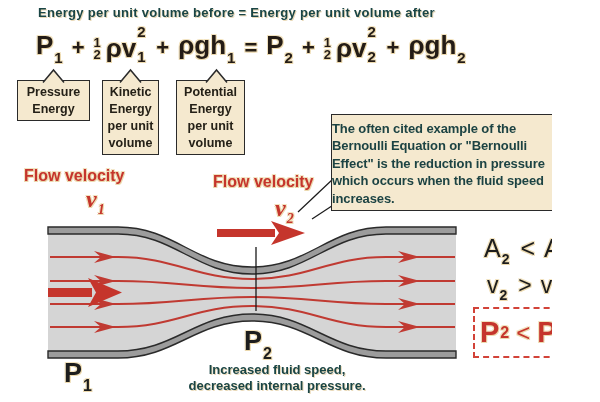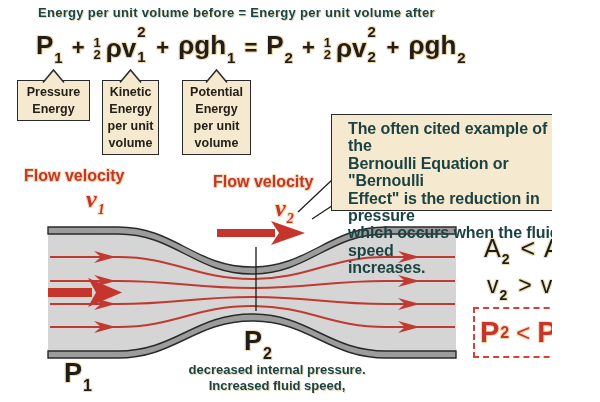--- a/index.html
+++ b/index.html
@@ -27,22 +27,22 @@
   .ss .sup{position:absolute; left:1px; top:-24px; font-size:15px;}
   .ss .ssb{position:absolute; left:1px; top:1px; font-size:15px;}
 
   
   .tbox{background:#f5e9cf; border:1.6px solid #2a2a2a; text-align:center;
         font-size:12.5px; font-weight:700; color:#242017; line-height:17px; padding-top:3px;}
   .caret{position:absolute; z-index:3;}
 
   
   .callout{left:331px; top:114px; width:258px; height:97px; background:#f5e9cf;
-           border:1.6px solid #2a2a2a; padding:5px 16px; z-index:2;
-           font-size:16px; font-weight:700; letter-spacing:-.1px;
+           border:1.6px solid #2a2a2a; padding:5px 0; z-index:2;
+           font-size:13px; font-weight:700; letter-spacing:-.1px;
            line-height:17.4px; color:#1c4343;}
 
   .flow-label{font-size:16px; font-weight:700; color:#c5352c;}
   .v-label{font-family:"Liberation Serif", serif; font-style:italic; font-weight:700;
            font-size:24px; color:#c5352c;margin-left:29px;}
   .v-label .sub{font-size:14px; vertical-align:-7px;}
 
   .p-label{font-size:27px; font-weight:600; color:#1d1d1d;}
   .p-label .sub{font-size:16px; vertical-align:-9px;}
 
@@ -140,21 +140,21 @@
   <div class="abs tbox z2" style="left:17px; top:80px; width:73px; height:41px;text-align:center;">
     <div>Pressure</div>
     <div>Energy</div>
   </div>
   <div class="abs tbox z2" style="left:102px; top:80px; width:57px; height:75px;">
     <div>Kinetic</div>
     <div>Energy</div>
     <div>per unit</div>
     <div>volume</div>
   </div>
-  <div class="abs tbox z2" style="left:182px; top:80px; width:69px; height:75px;">
+  <div class="abs tbox z2" style="left:176px; top:80px; width:69px; height:75px;">
     <div>Potential</div>
     <div>Energy</div>
     <div>per unit</div>
     <div>volume</div>
   </div>
   <svg class="caret" style="left:42px; top:68px;" width="23" height="15">
     <path d="M1,14.5 L11.5,2 L22,14.5" fill="#f5e9cf" stroke="#2a2a2a" stroke-width="1.5"></path>
     </svg>
   <svg class="caret" style="left:119px; top:68px;" width="23" height="15">
     <path d="M1,14.5 L11.5,2 L22,14.5" fill="#f5e9cf" stroke="#2a2a2a" stroke-width="1.5"></path>
@@ -181,22 +181,22 @@
   </div>
 
   <div class="abs p-label halo z2" style="left:64px; top:358px;">
     <span>P</span><span class="sub">1</span>
   </div>
   <div class="abs p-label halo z2" style="left:244px; top:326px;">
     <span>P</span><span class="sub">2</span>
   </div>
 
   <div class="abs caption soft-halo z2">
+    <div>Increased fluid speed,</div>
     <div>decreased internal pressure.</div>
-    <div>Increased fluid speed,</div>
   </div>
 
   <div class="abs rel rel-a halo z2">
     <span>A</span><span class="sub">2</span><span class="op">&lt;</span><span>A</span><span class="sub">1</span>
   </div>
   <div class="abs rel rel-v halo z2">
     <span>v</span><span class="sub">2</span><span class="op">&gt;</span><span>v</span><span class="sub">1</span>
   </div>
   <div class="abs p-conclusion halo z2">
     <span>P</span>

